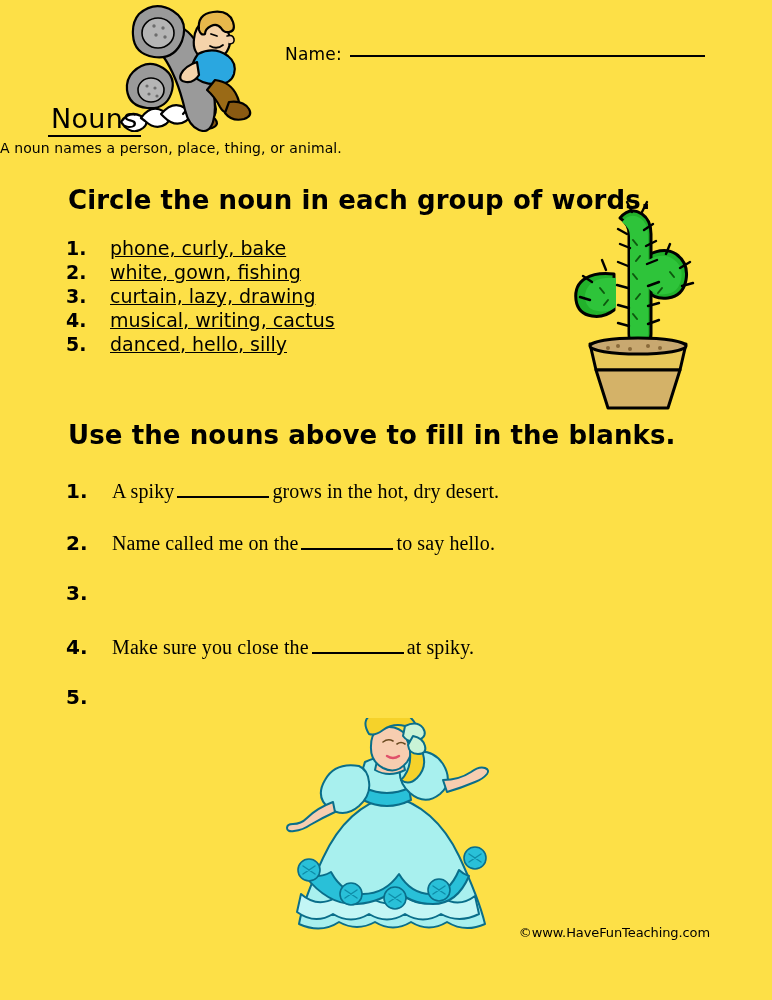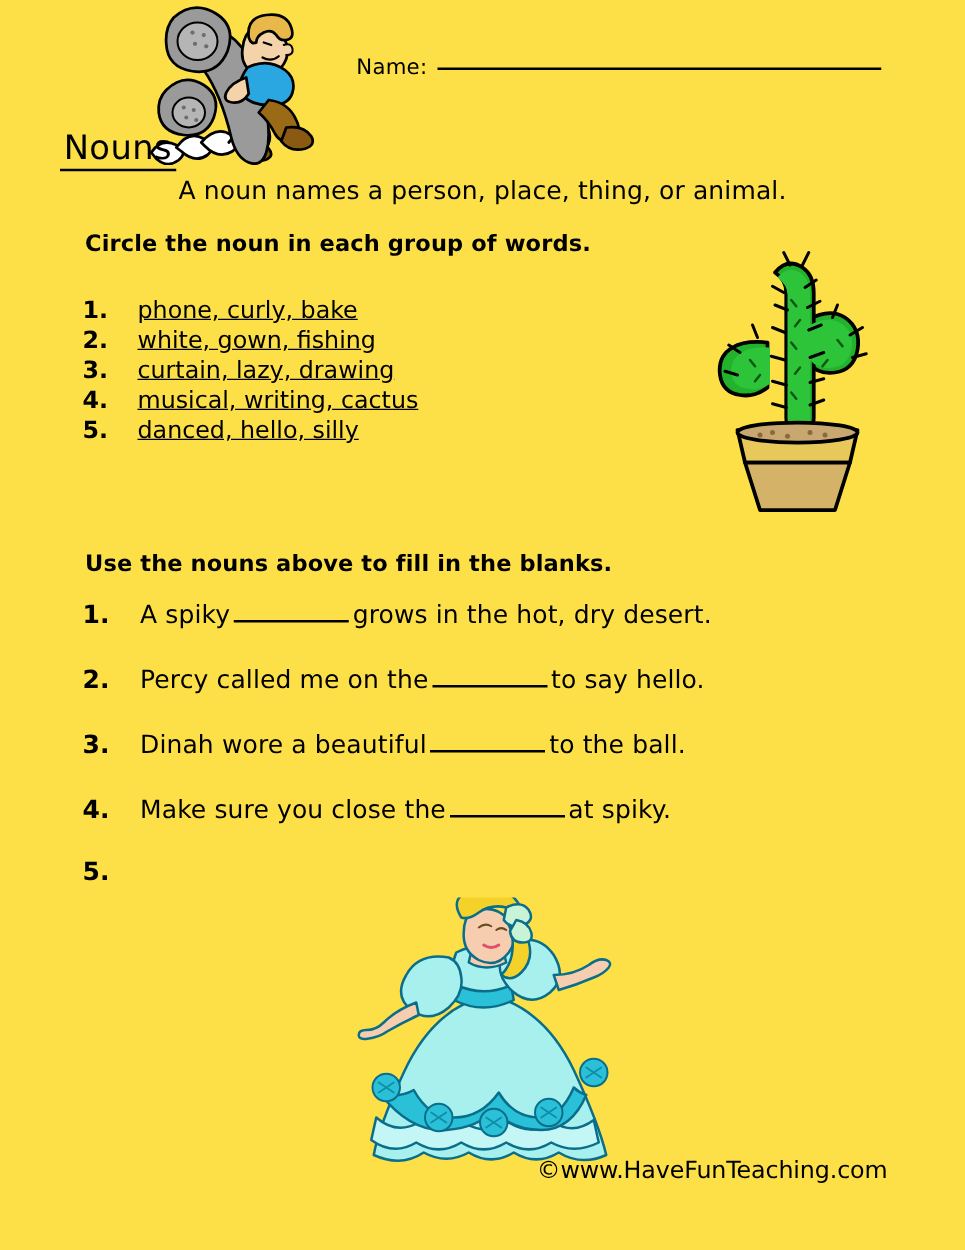--- a/index.html
+++ b/index.html
@@ -56,35 +56,34 @@
   }
   .title span {
     border-bottom: 2px solid #000;
     padding: 0 3px 1px 3px;
   }
   .subtitle {
     position: absolute;
     top: 140px;
     left: 0;
     width: 772px;
-    text-align: center;
-    font-size: 20px;
+    font-size: 14px;
     letter-spacing: 0.1px;
   }
 
   
   .instruction {
     position: absolute;
     left: 68px;
-    font-size: 18px;
+    font-size: 26px;
     font-weight: bold;
     letter-spacing: 0.1px;
   }
   .instruction-1 { top: 185px; }
-  .instruction-2 { top: 441px; }
+  .instruction-2 { top: 420px; }
 
   
   .word-list {
     position: absolute;
     left: 66px;
     top: 237px;
     width: 460px;
   }
   .word-item {
     display: flex;
@@ -117,38 +116,39 @@
     font-size: 20px;
   }
   .sentence-num {
     width: 46px;
     font-weight: bold;
     flex: none;
   }
   .sentence-text {
     white-space: nowrap;
     letter-spacing: 0.1px;
+    font-family: Liberation Serif, serif;
   }
   .blank {
     display: inline-block;
     border-bottom: 2px solid #000;
     width: 92px;
     height: 0.95em;
     margin: 0 3px;
     vertical-align: baseline;
   }
 
   
   .footer {
     position: absolute;
     left: 0;
     top: 925px;
     width: 710px;
     text-align: right;
-    font-size: 19px;
+    font-size: 13px;
     letter-spacing: -0.1px;
   }
 
   
   .clip-phone {
     position: absolute;
     left: 103px;
     top: 2px;
     width: 160px;
     height: 130px;
@@ -318,28 +318,25 @@
   <div class="sentence-list">
     <div class="sentence-item">
       <span class="sentence-num">1.</span>
       <span class="sentence-text">
         <span>A spiky</span><span class="blank"></span><span>grows in the hot, dry desert.</span>
       </span>
     </div>
     <div class="sentence-item">
       <span class="sentence-num">2.</span>
       <span class="sentence-text">
-        <span>Percy called me on the</span><span class="blank"></span><span>to say hello.</span>
+        <span>Name called me on the</span><span class="blank"></span><span>to say hello.</span>
       </span>
     </div>
     <div class="sentence-item">
       <span class="sentence-num">3.</span>
-      <span class="sentence-text">
-        <span>Dinah wore a beautiful</span><span class="blank"></span><span>to the ball.</span>
-      </span>
     </div>
     <div class="sentence-item">
       <span class="sentence-num">4.</span>
       <span class="sentence-text">
         <span>Make sure you close the</span><span class="blank"></span><span>at spiky.</span>
       </span>
     </div>
     <div class="sentence-item">
       <span class="sentence-num">5.</span>
     </div>

